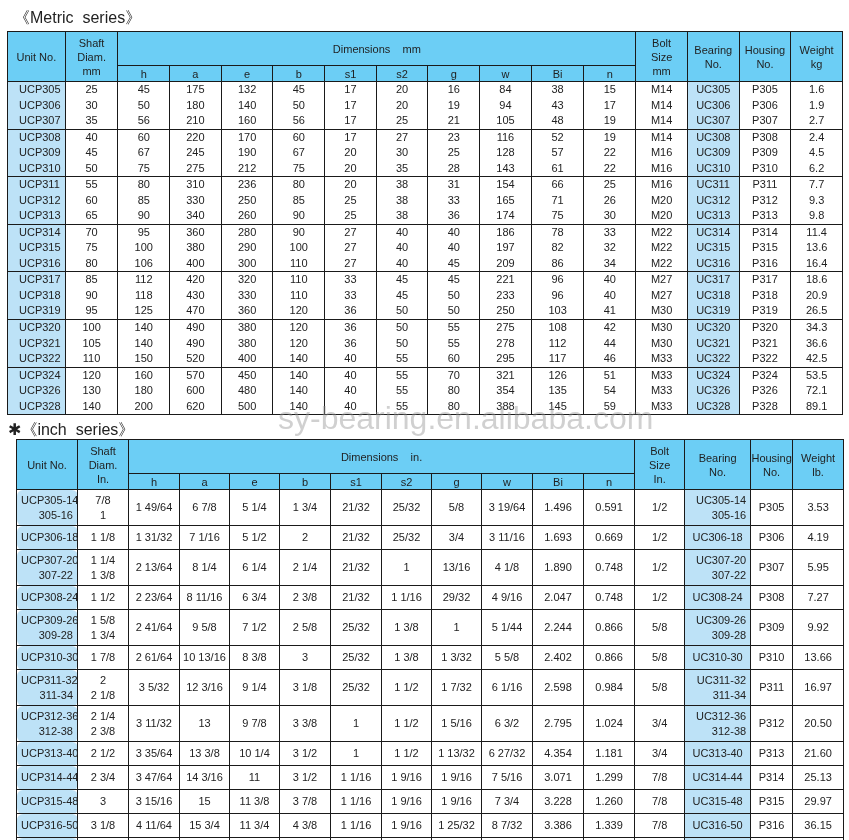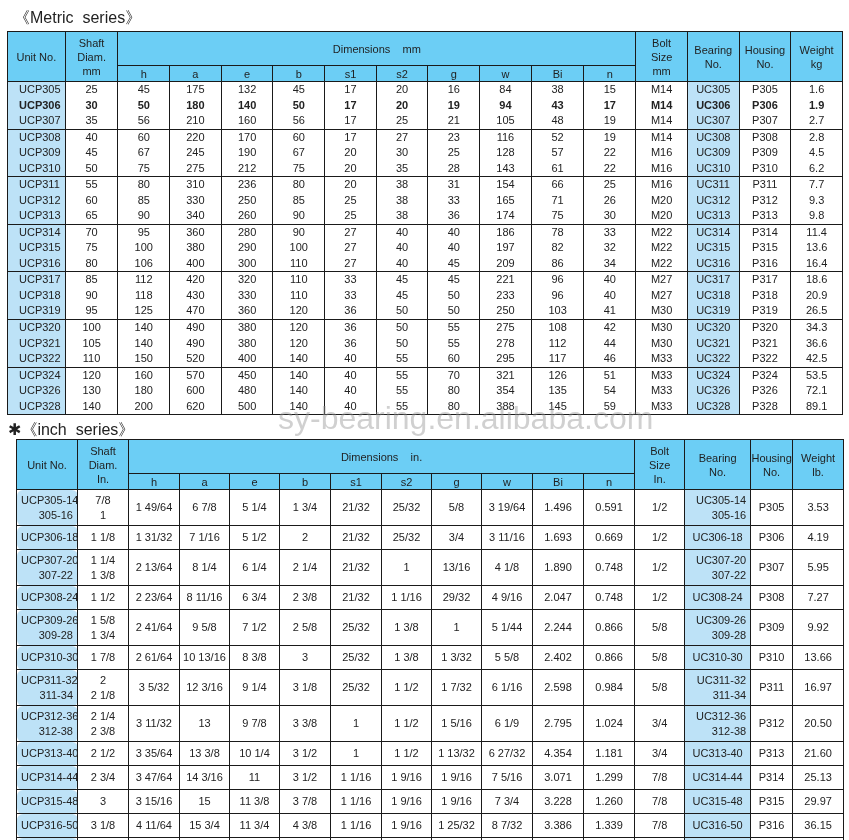--- a/index.html
+++ b/index.html
@@ -118,21 +118,21 @@
         <td>20</td>
         <td>16</td>
         <td>84</td>
         <td>38</td>
         <td>15</td>
         <td>M14</td>
         <td class="bearing">UC305</td>
         <td>P305</td>
         <td>1.6</td>
       </tr>
-      <tr style="height: 15.6px; font-weight: bold;">
+      <tr style="height: 15.6px;">
         <td class="unit">UCP306</td>
         <td>30</td>
         <td>50</td>
         <td>180</td>
         <td>140</td>
         <td>50</td>
         <td>17</td>
         <td>20</td>
         <td>19</td>
         <td>94</td>
@@ -170,21 +170,21 @@
         <td>60</td>
         <td>17</td>
         <td>27</td>
         <td>23</td>
         <td>116</td>
         <td>52</td>
         <td>19</td>
         <td>M14</td>
         <td class="bearing">UC308</td>
         <td>P308</td>
-        <td>2.8</td>
+        <td>2.4</td>
       </tr>
       <tr style="height: 15.6px;">
         <td class="unit">UCP309</td>
         <td>45</td>
         <td>67</td>
         <td>245</td>
         <td>190</td>
         <td>67</td>
         <td>20</td>
         <td>30</td>
@@ -681,21 +681,21 @@
       <tr style="height: 36px;">
         <td class="unit"><span>UCP312-36</span><br><span>312-38</span></td>
         <td><span>2 1/4</span><br><span>2 3/8</span></td>
         <td>3 11/32</td>
         <td>13</td>
         <td>9 7/8</td>
         <td>3 3/8</td>
         <td>1</td>
         <td>1 1/2</td>
         <td>1 5/16</td>
-        <td>6 1/9</td>
+        <td>6 3/2</td>
         <td>2.795</td>
         <td>1.024</td>
         <td>3/4</td>
         <td class="bearing"><span>UC312-36</span><br><span>312-38</span></td>
         <td>P312</td>
         <td>20.50</td>
       </tr>
       <tr style="height: 18px;">
         <td class="unit single-unit"><span>UCP313-40</span></td>
         <td><span>2 1/2</span></td>

